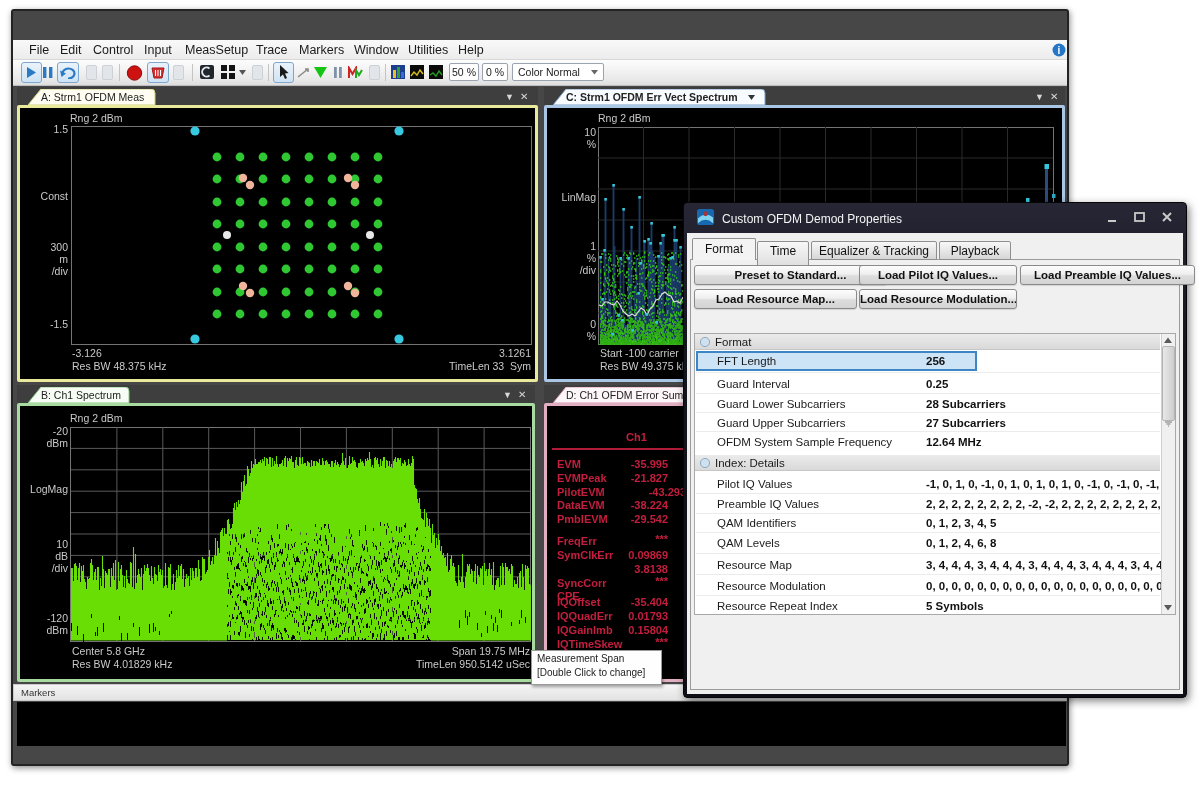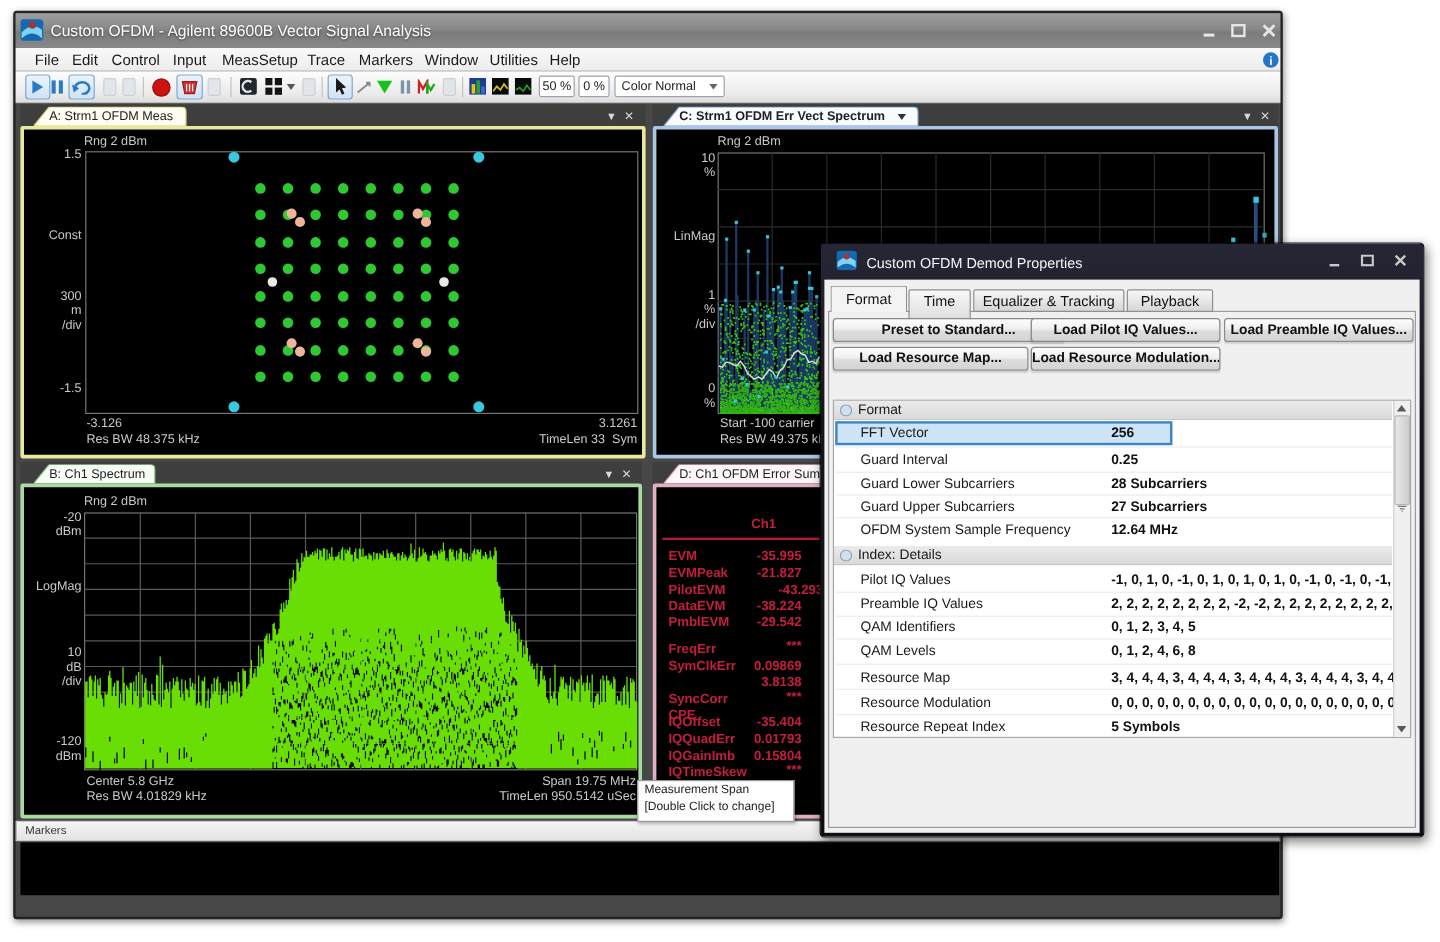--- a/index.html
+++ b/index.html
@@ -23,33 +23,20 @@
   .redrow { position:absolute; color:#c41e3e; font-size:11px; white-space:nowrap; font-weight:bold; }
   .redval { position:absolute; color:#c41e3e; font-size:11px; white-space:nowrap; text-align:right; font-weight:bold; }
   .mtxt { position:absolute; top:3px; }
 </style>
 </head>
 <body>
 <div id="blurwrap">
 
 <div class="abs" style="left:11px;top:9px;width:1058px;height:757px;background:#474747;border:2px solid #232323;border-radius:3px;box-shadow:1px 2px 6px rgba(0,0,0,.45)"></div>
 
-<div class="abs" style="left:13px;top:11px;width:1054px;height:29px;background:linear-gradient(#9e9e9e,#898989 45%,#7c7c7c 55%,#888888)">
-  <svg class="abs" style="left:4px;top:4px" width="20" height="20" viewBox="0 0 20 20">
-    <rect x="0" y="1" width="19" height="18" rx="3" fill="#1668b0"></rect>
-    <path d="M1 12 Q10 3 18 10 L18 17 Q10 9 1 17 Z" fill="#7fd4f2"></path>
-    <circle cx="10" cy="6" r="3" fill="#a03838"></circle>
-  </svg>
-  <span class="abs" style="left:29px;top:7px;color:#fff;font-size:13px;text-shadow:0 1px 2px rgba(0,0,0,.55)">Custom OFDM - Agilent 89600B Vector Signal Analysis</span>
-  <svg class="abs" style="left:988px;top:8px" width="70" height="14">
-    <rect x="2" y="9" width="9" height="2.5" fill="#e6e6e6"></rect>
-    <rect x="26" y="2" width="10" height="9" fill="none" stroke="#e6e6e6" stroke-width="2"></rect>
-    <path d="M52 2 L61 11 M61 2 L52 11" stroke="#e6e6e6" stroke-width="2.4"></path>
-  </svg>
-</div>
 
 <div class="abs" style="left:13px;top:40px;width:1054px;height:20px;background:linear-gradient(#f9f9f9,#ececec);border-bottom:1px solid #d8d8d8;color:#1a1a1a;font-size:12.5px">
   <span class="mtxt" style="left:16px">File</span>
   <span class="mtxt" style="left:47px">Edit</span>
   <span class="mtxt" style="left:80px">Control</span>
   <span class="mtxt" style="left:131px">Input</span>
   <span class="mtxt" style="left:172px">MeasSetup</span>
   <span class="mtxt" style="left:243px">Trace</span>
   <span class="mtxt" style="left:286px">Markers</span>
   <span class="mtxt" style="left:341px">Window</span>
@@ -400,34 +387,34 @@
 
 <div class="abs" style="left:690px;top:259px;width:490px;height:431px;background:#f0f0f0;border:1px solid #9b9b9b"></div>
 
 <div class="dtab" style="left:757px;top:241px;width:52px;height:33px;line-height:18px">Time</div>
 <div class="dtab" style="left:811px;top:241px;width:126px;height:19px;line-height:18px">Equalizer &amp; Tracking</div>
 <div class="dtab" style="left:939px;top:241px;width:72px;height:19px;line-height:18px">Playback</div>
 <div class="dtab" style="left:692px;top:238px;width:64px;height:22px;line-height:21px;background:#f3f3f3;border-bottom:none;z-index:2">Format</div>
 
 <div class="dbtn" style="left:694px;top:265px;width:193px">Preset to Standard...</div>
 <div class="dbtn" style="left:859px;top:265px;width:158px">Load Pilot IQ Values...</div>
-<div class="dbtn" style="left:1020px;top:265px;width:158px">Load Preamble IQ Values...</div>
+<div class="dbtn" style="left:1020px;top:265px;width:175px">Load Preamble IQ Values...</div>
 <div class="dbtn" style="left:694px;top:289px;width:163px">Load Resource Map...</div>
 <div class="dbtn" style="left:859px;top:289px;width:158px">Load Resource Modulation...</div>
 
 <div class="abs" style="left:694px;top:333px;width:482px;height:282px;background:#fff;border:1px solid #a8a8a8;overflow:hidden">
 
   <div class="abs" style="left:0;top:0;width:465px;height:16px;background:linear-gradient(#ebebeb,#d9d9d9);border-bottom:1px solid #c6c6c6"></div>
   <svg class="abs" style="left:5px;top:3px" width="10" height="10">
         <circle cx="5" cy="5" r="4.6" fill="#cfe0ee" stroke="#8aa8c0"></circle>
       </svg>
   <span class="gname" style="left:20px;top:2px">Format</span>
 
   <div class="abs" style="left:1px;top:17px;width:281px;height:20px;background:#cde3f6;border:2px solid #3d85c4"></div>
-  <span class="gname" style="left:22px;top:21px">FFT Vector</span>
+  <span class="gname" style="left:22px;top:21px">FFT Length</span>
       <span class="gval" style="left:231px;top:21px">256</span>
   <div class="abs" style="left:1px;top:38px;width:464px;height:1px;background:#ececec"></div>
   <span class="gname" style="left:22px;top:44px">Guard Interval</span>
       <span class="gval" style="left:231px;top:44px">0.25</span>
   <div class="abs" style="left:1px;top:59px;width:464px;height:1px;background:#ececec"></div>
   <span class="gname" style="left:22px;top:64px">Guard Lower Subcarriers</span>
       <span class="gval" style="left:231px;top:64px">28 Subcarriers</span>
   <div class="abs" style="left:1px;top:78px;width:464px;height:1px;background:#ececec"></div>
   <span class="gname" style="left:22px;top:83px">Guard Upper Subcarriers</span>
       <span class="gval" style="left:231px;top:83px">27 Subcarriers</span>

